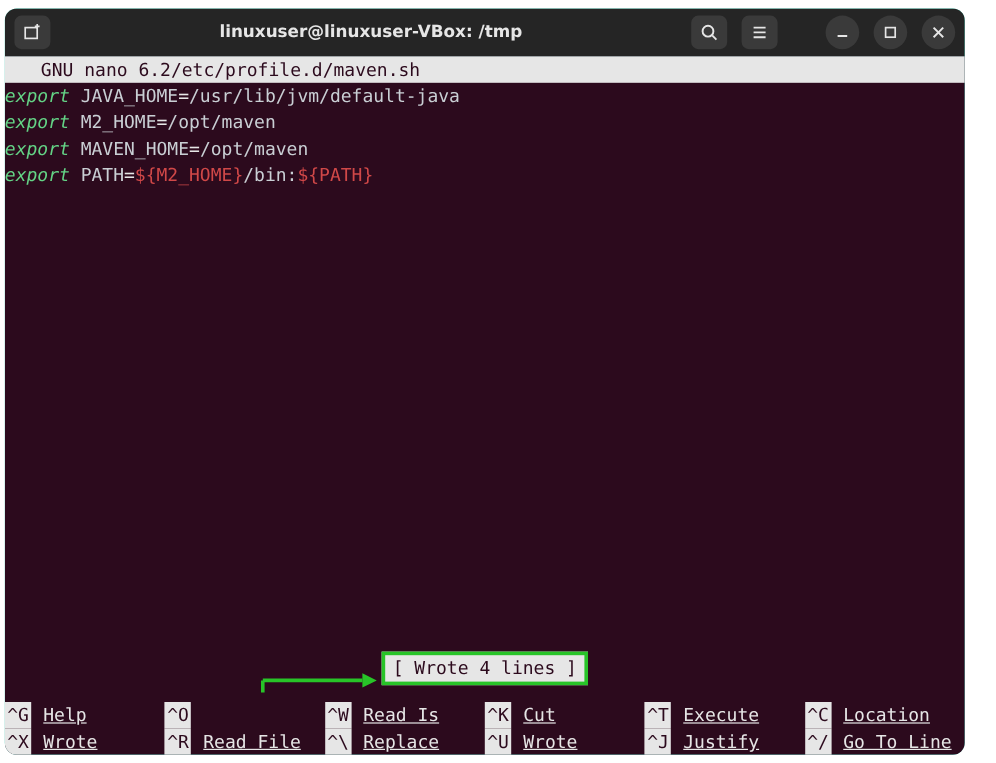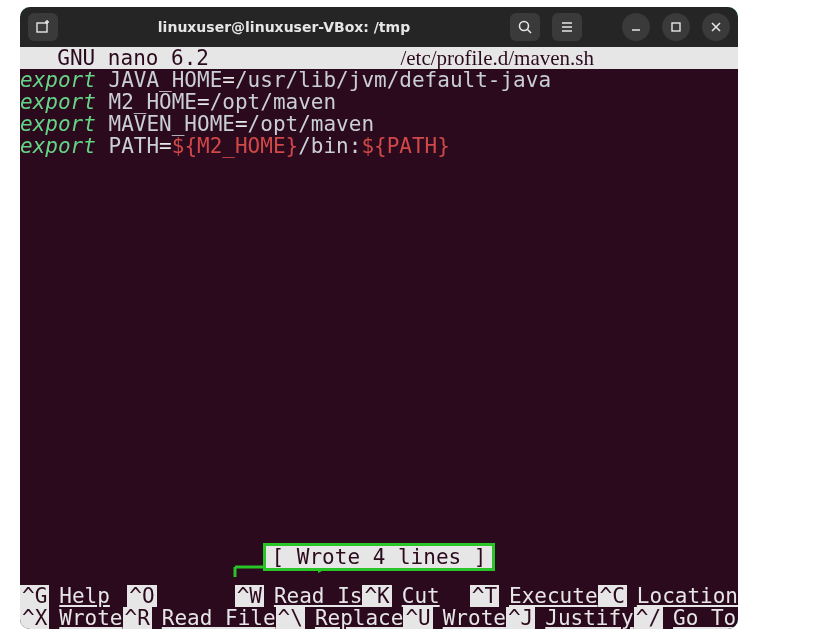--- a/index.html
+++ b/index.html
@@ -4,23 +4,23 @@
 <style>
 * { margin: 0; padding: 0; box-sizing: border-box; }
 body {
   background: #fff;
   font-family: 'DejaVu Sans Mono', 'Liberation Mono', monospace;
   width: 830px;
   height: 636px;
   overflow: hidden;
 }
 .window {
-  width: 718px;
+  width: 800px;
   height: 622px;
-  margin: 7px 20px;
+  margin: 7px 4px;
   background: #5eead4;
   border-radius: 10px;
   overflow: hidden;
   display: flex;
   flex-direction: column;
 }
 .titlebar {
   background: #252525;
   height: 40px;
   display: flex;
@@ -45,34 +45,34 @@
   color: #e6e6e6;
   font-family: 'DejaVu Sans', sans-serif;
   font-size: 14px;
   font-weight: 600;
 }
 .tb-right { display: flex; gap: 12px; align-items: center; }
 .term {
   flex: 1;
   background: #2c0a1d;
   color: #e6e6e6;
-  font-size: 21px;
+  font-size: 15px;
   line-height: 22px;
   position: relative;
 }
 .nano-header {
   background: #e6e6e6;
   color: #2c0a1d;
   height: 22px;
   display: flex;
   padding: 0 4px;
   white-space: pre;
 }
 .nano-header .app { flex: 0 0 auto; padding-left: 8px; }
-.nano-header .file { flex: 1; text-align: right; padding-right: 140px; font-family: Liberation Serif, serif; }
+.nano-header .file { flex: 1; text-align: left; padding-right: 140px; }
 .editor {
   padding: 0;
   white-space: pre;
 }
 .kw { color: #64d486; font-style: italic; }
 .var { color: #c9cfd4; }
 .eq { color: #e6e6e6; }
 .val { color: #c9cfd4; }
 .red { color: #d04848; text-align: center; }
 .status-row {

